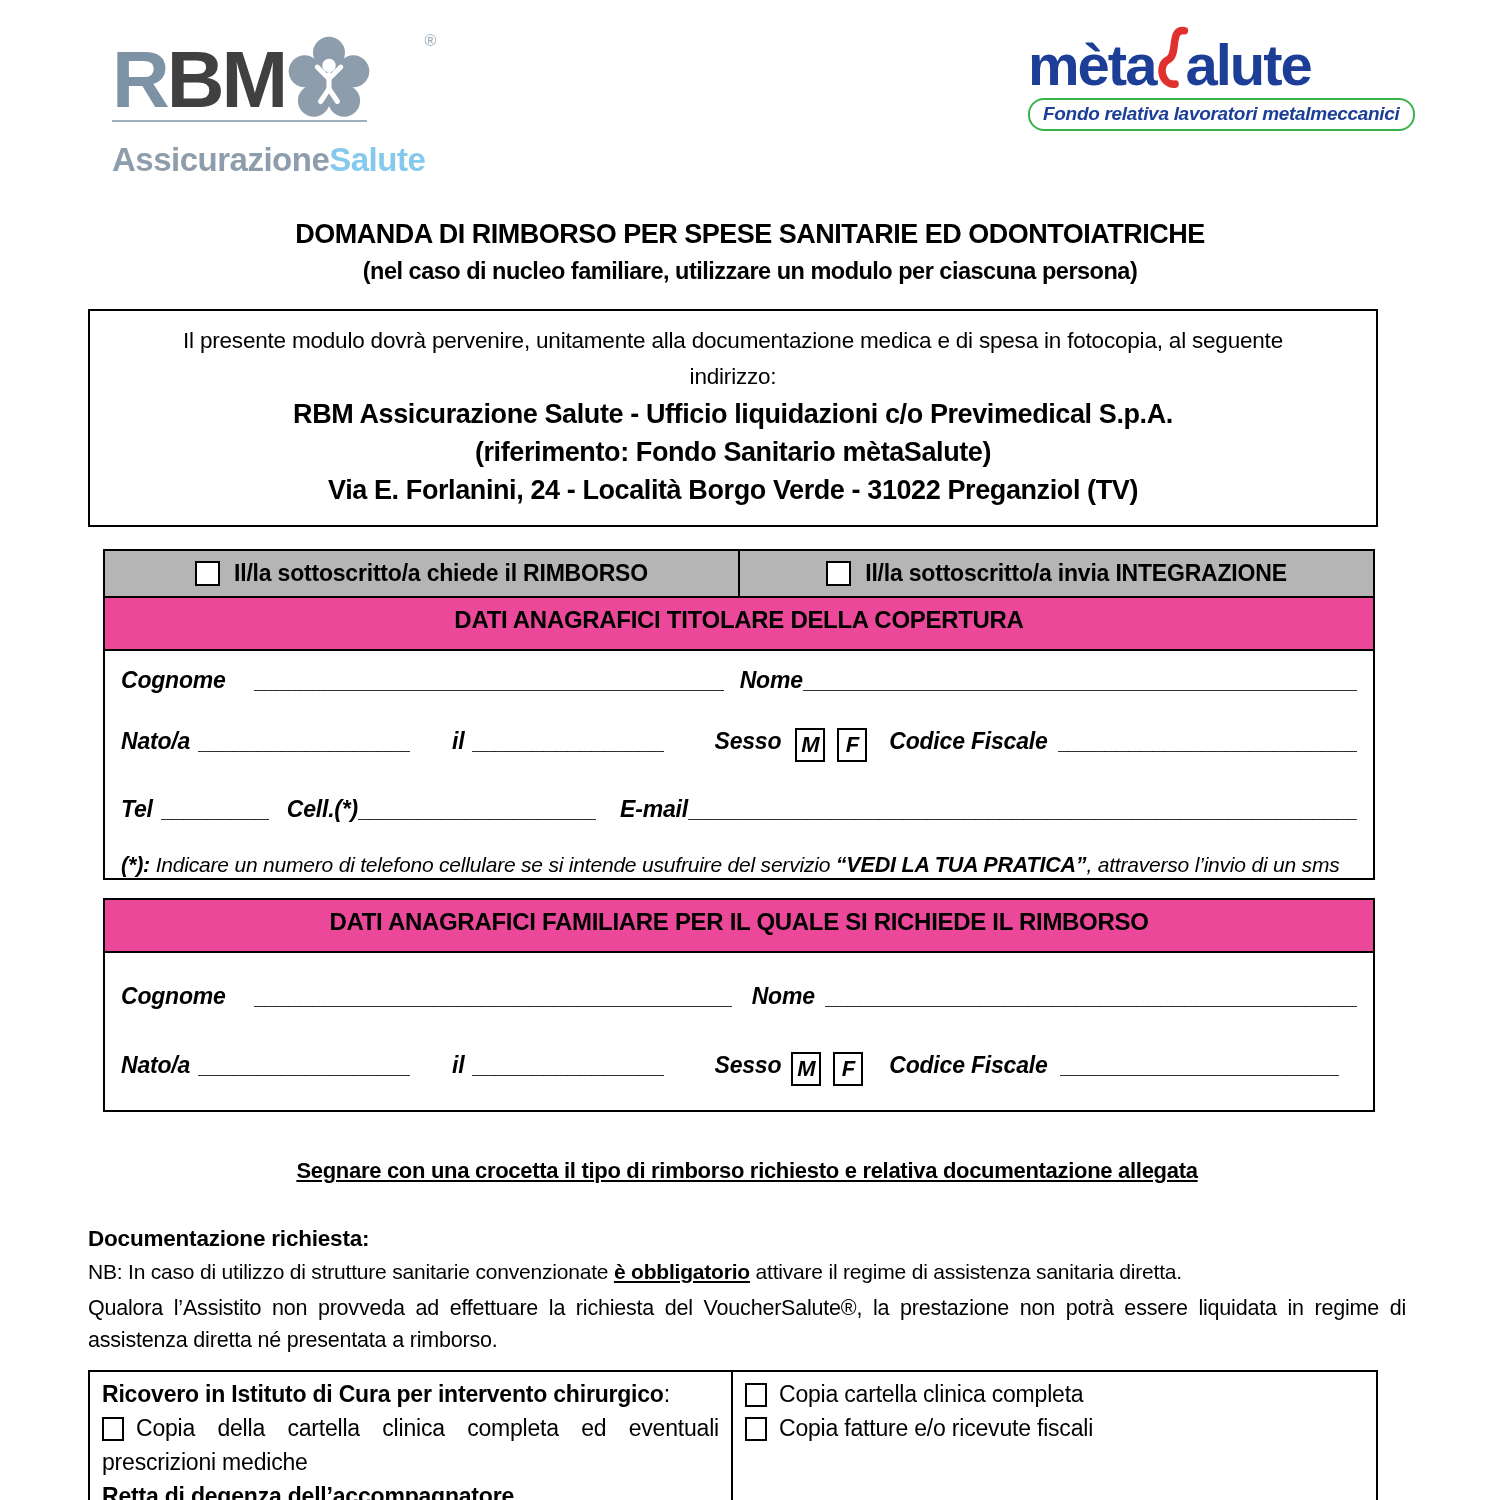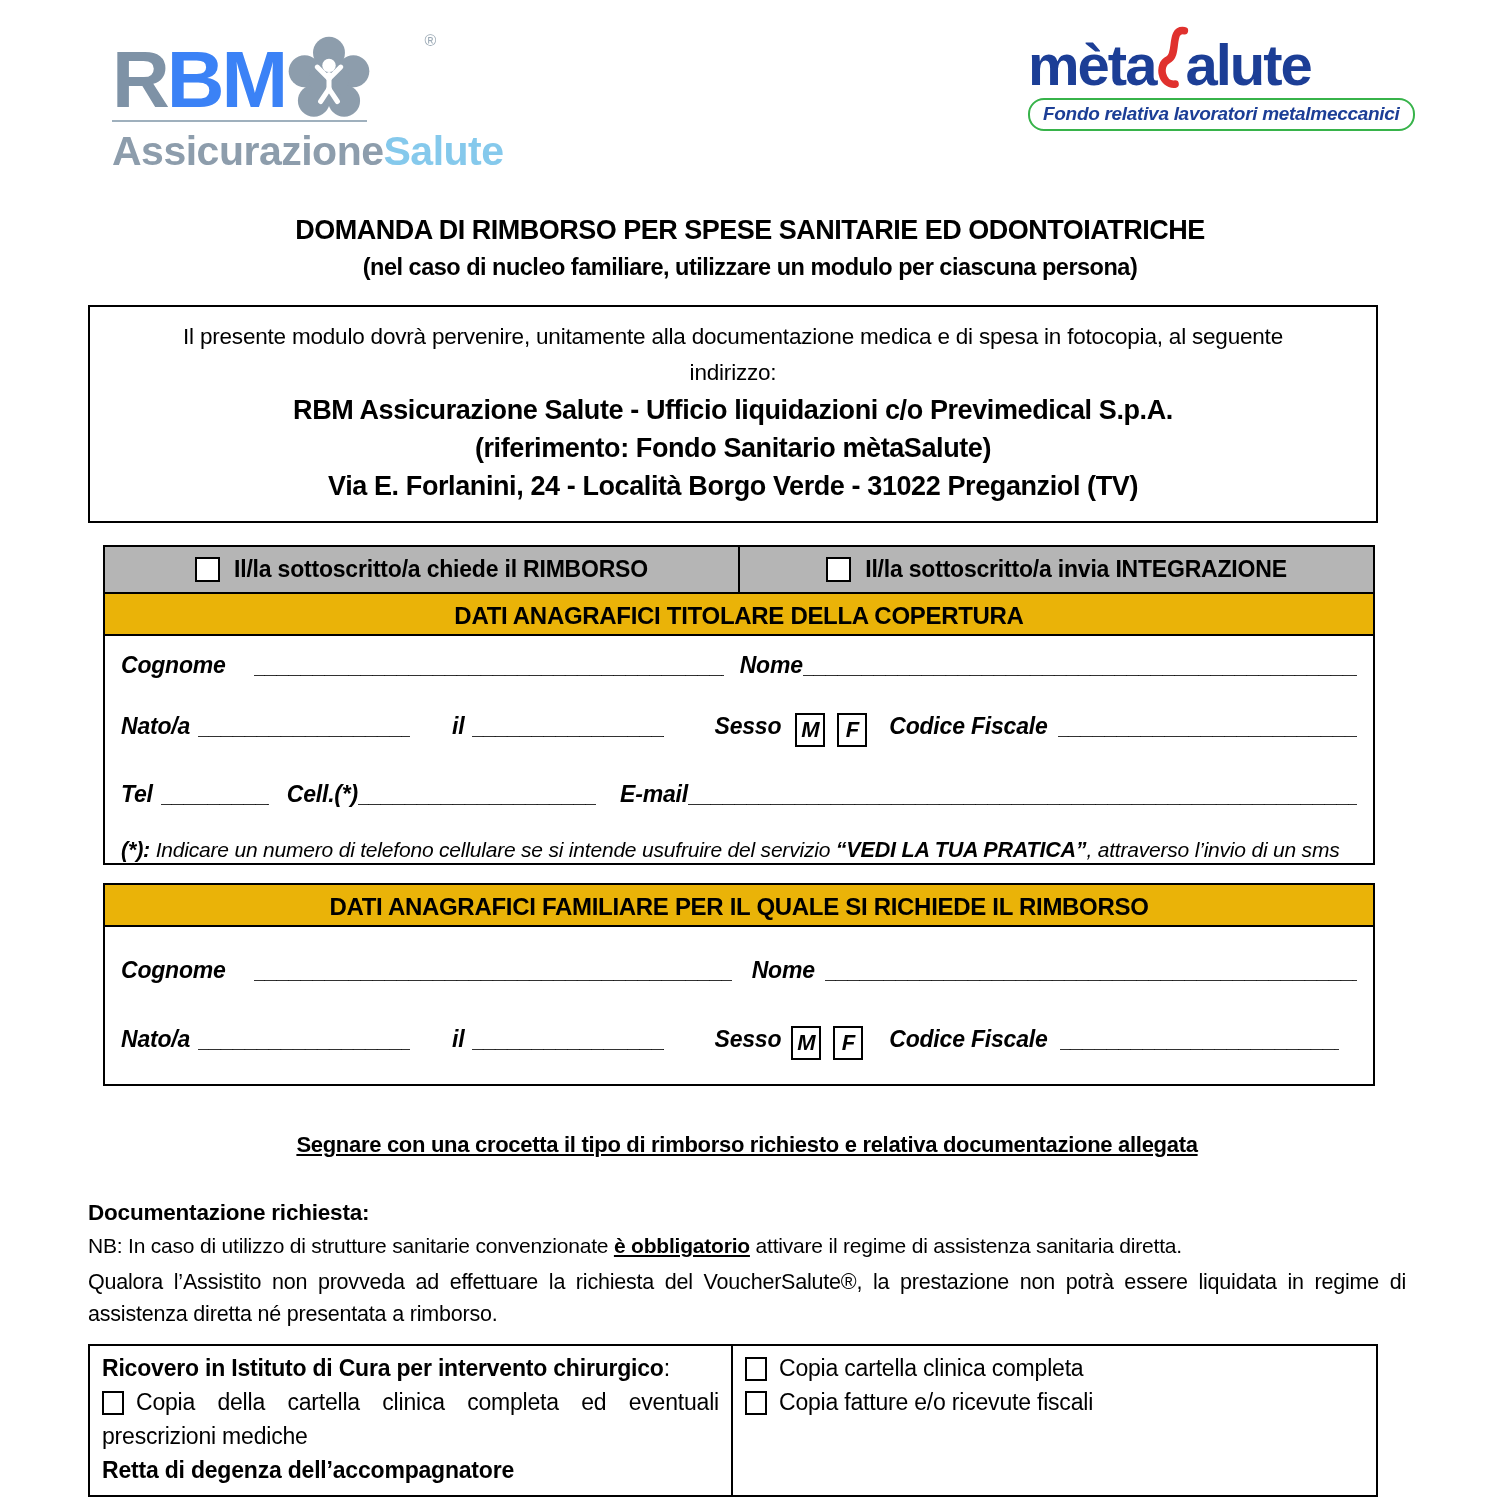--- a/index.html
+++ b/index.html
@@ -10,25 +10,25 @@
     font-family: "Liberation Sans", sans-serif;
     letter-spacing: -0.2px;
   }
 
   
   .logo-row { display: flex; justify-content: space-between; align-items: flex-start; padding: 36px 112px 0 112px; }
   .rbm-logo { width: 310px; }
   .rbm-top { display: flex; align-items: flex-end; position: relative; }
   .rbm-letters { font-size: 80px; font-weight: 800; line-height: 0.9; letter-spacing: -3px; }
   .rbm-r { color: #7e92a6; }
-  .rbm-bm { color: #3b82f6; }
+  .rbm-bm { color: #404040; }
   .rbm-flower { margin-left: 2px; margin-bottom: -4px; }
   .rbm-reg { position: absolute; right: -14px; top: -4px; color: #9aa8b4; font-size: 16px; }
   .rbm-underline { height: 2px; background: #9fb0bd; margin-top: 4px; width: 255px; }
-  .rbm-sub { font-size: 41px; font-weight: 600; margin-top: 6px; letter-spacing: -0.5px; text-align: right; }
+  .rbm-sub { font-size: 33px; font-weight: 600; margin-top: 19px; letter-spacing: -0.5px; text-align: right; }
   .rbm-sub .g { color: #8d9dac; }
   .rbm-sub .b { color: #85c9ec; }
 
   .meta-logo { width: 360px; display: flex; flex-direction: column; align-items: flex-start; }
   .meta-top { display: flex; align-items: center; }
   .meta-word { color: #1c3e96; font-size: 58px; font-weight: 700; letter-spacing: -2px; line-height: 1; }
   .meta-s { margin: -14px -4px 0 -2px; }
   .meta-tagline {
     margin-top: 4px; border: 2.5px solid #37b34a; border-radius: 16px;
     padding: 3px 13px 4px; color: #1c3e96; font-weight: 700; font-style: italic; font-size: 19px;
@@ -48,22 +48,22 @@
   .address-box .bold { font-size: 27px; font-weight: 700; line-height: 38px; letter-spacing: -0.4px; }
 
   
   .form-box { margin: 22px 0 0 103px; width: 1272px; border: 2px solid #000; }
   .choice-row { display: flex; background: #b5b5b5; border-bottom: 2px solid #000; }
   .choice-cell { flex: 1; display: flex; align-items: center; justify-content: center; gap: 14px; padding: 9px 0; }
   .choice-cell + .choice-cell { border-left: 2px solid #000; text-align: right; }
   .choice-cell .lbl { font-weight: 700; font-size: 23px; }
   .cbx { width: 25px; height: 25px; border: 2px solid #000; background: #fff; flex: 0 0 auto; }
   .section-header {
-    background: #eab308; border-bottom: 2px solid #000; text-align: center;
-    font-weight: 700; font-size: 24px; padding: 8px 0 4px; letter-spacing: -0.3px;
+    background: #ec4899; border-bottom: 2px solid #000; text-align: center;
+    font-weight: 700; font-size: 24px; padding: 8px 0 15px; letter-spacing: -0.3px;
   }
   .fields { padding: 14px 16px 0; font-style: italic; }
   .frow { display: flex; align-items: baseline; white-space: nowrap; }
   .flabel { font-weight: 700; font-size: 23px; flex: 0 0 auto; }
   .uline { font-size: 22px; overflow: hidden; white-space: nowrap; flex: 0 0 auto; }
   .uline.grow { flex: 1 1 auto; }
   .sex-box {
     width: 30px; height: 34px; border: 2.5px solid #000; flex: 0 0 auto;
     display: inline-flex; align-items: center; justify-content: center;
     font-weight: 700; font-size: 22px; align-self: center;

